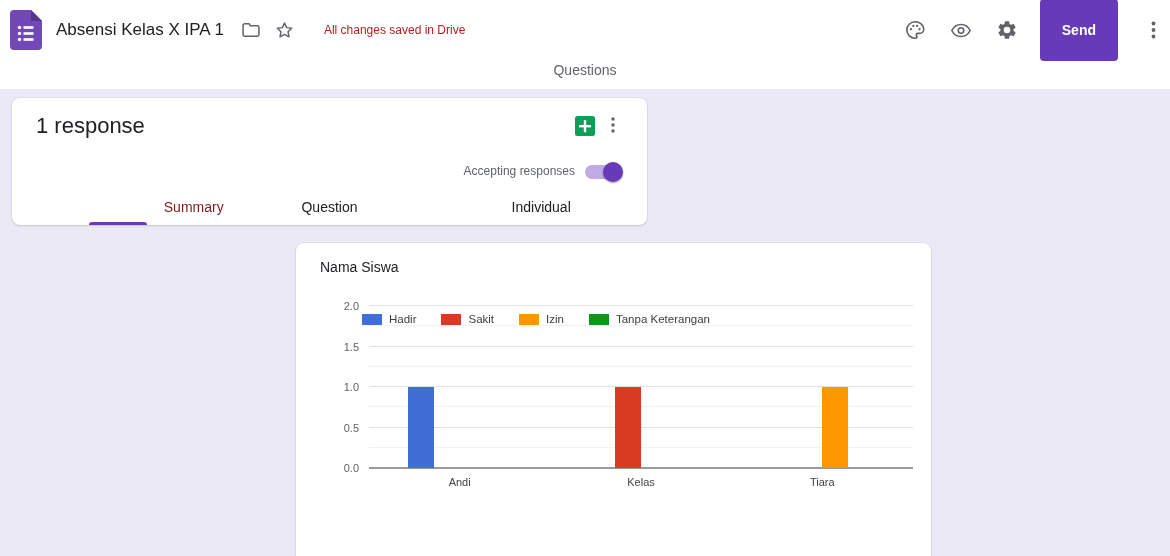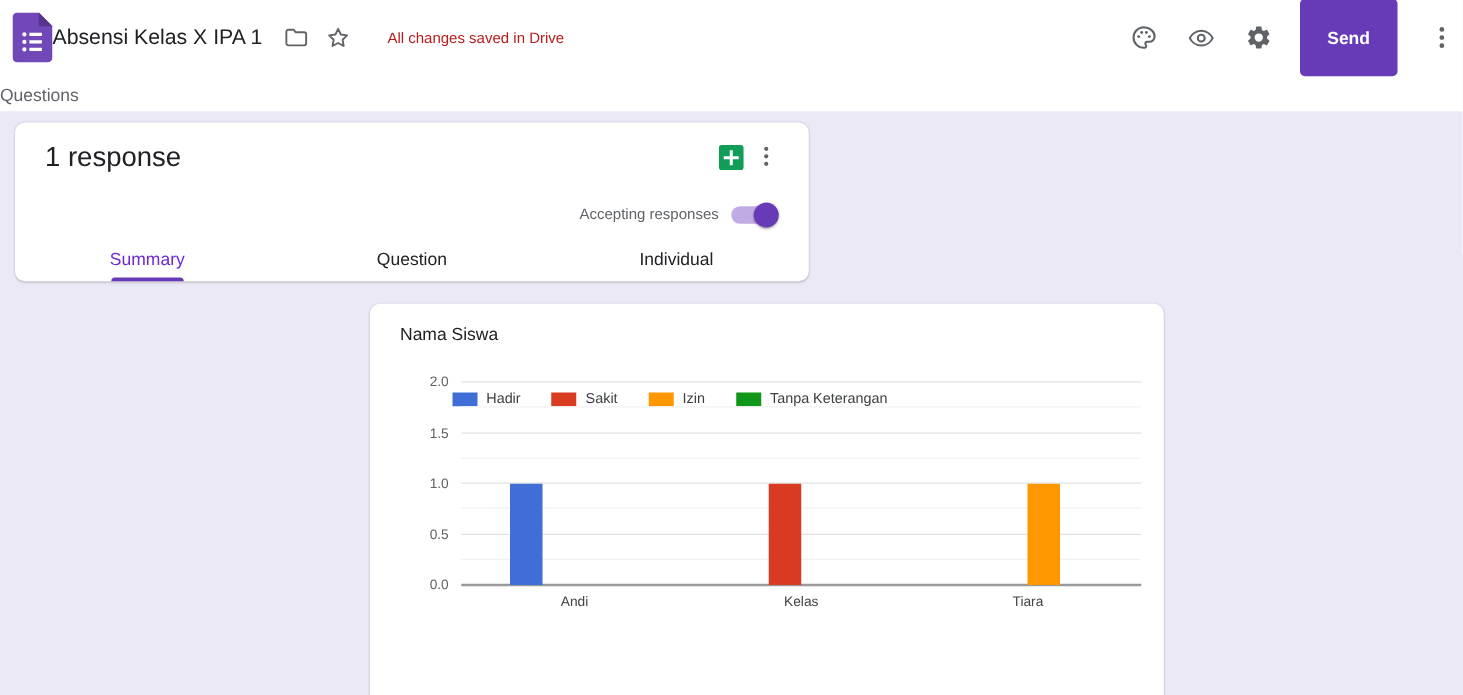--- a/index.html
+++ b/index.html
@@ -2,34 +2,34 @@
 <html><head>
 <meta charset="utf-8">
 <style>
   * { margin:0; padding:0; box-sizing:border-box; }
   html,body { width:1170px; height:556px; overflow:hidden; background:#fff;
     font-family:"Liberation Sans","DejaVu Sans",sans-serif; color:#202124; }
 
   
   .topbar { height:60px; background:#fff; display:flex; align-items:center; padding:0 10px 0 10px; }
   .form-icon { width:32px; height:40px; flex:0 0 auto; cursor:pointer; }
-  .form-title { font-size:17px; color:#202124; white-space:nowrap; cursor:text;text-align:right; }
+  .form-title { font-size:17px; color:#202124; margin-left:14px; white-space:nowrap; cursor:text;text-align:right; }
   .tb-ic { width:22px; height:22px; display:flex; align-items:center; justify-content:center; cursor:pointer; }
   .tb-ic svg { display:block; }
   .folder-ic { margin-left:16px; }
   .star-ic { margin-left:12px; }
   .saved { font-size:12px; color:#b91c1c; margin-left:28px; cursor:pointer; }
   .tb-right { margin-left:auto; display:flex; align-items:center; }
   .tb-right .tb-ic { margin-left:24px; }
   .send-btn { margin-left:22px; background:#673ab7; color:#fff; font-size:14px; font-weight:bold;
     border:none; border-radius:4px; padding:23px 22px; cursor:pointer; font-family:inherit; }
   .tb-more { margin-left:16px; margin-right:-4px; }
 
   
-  .tabbar { height:29px; background:#fff; display:flex; justify-content:center; gap:20px; font-size:14px;flex-direction:column; }
+  .tabbar { height:29px; background:#fff; display:flex; justify-content:center; gap:20px; font-size:14px; }
   .tab { color:#5f6368; display:flex; align-items:flex-start; padding-top:2px; gap:7px; cursor:pointer; position:relative; }
   .tab.active { color:#673ab7; font-weight:bold; }
   .tab.active::after { content:""; position:absolute; left:-6px; right:-6px; bottom:0; height:3px;
     background:#673ab7; border-radius:3px 3px 0 0; }
   .badge { width:17px; height:17px; border-radius:50%; background:#673ab7; color:#fff; font-size:11px;
     display:flex; align-items:center; justify-content:center; font-weight:bold; margin-top:1px; }
 
   
   .content { height:467px; background:#ece9f6; padding-top:9px; }
   .card { width:635px; margin-left:296px; background:#fff; border-radius:8px;
@@ -44,21 +44,21 @@
   .accepting { position:absolute; right:72px; top:66px; font-size:12px; color:#5f6368; }
   .toggle { position:absolute; right:26px; top:67px; width:36px; height:14px; border-radius:7px;
     background:#9e9e9e; cursor:pointer; }
   .toggle .thumb { position:absolute; top:-3px; left:-2px; width:20px; height:20px; border-radius:50%;
     background:#f1f1f1; box-shadow:0 1px 2px rgba(0,0,0,.4); transition:left .1s; }
   .toggle.on { background:#c0abe4; }
   .toggle.on .thumb { left:18px; background:#673ab7; }
   .subtabs { position:absolute; left:0; right:0; bottom:0; height:36px; display:flex; }
   .subtab { flex:1; display:flex; align-items:center; justify-content:center; font-size:14px;
     color:#202124; cursor:pointer; position:relative; }
-  .subtab.active { color:#6d28d9; }
+  .subtab.active { color:#7f1d1d;justify-content:flex-end; }
   .subtab.active::after { content:""; position:absolute; bottom:0; left:50%; transform:translateX(-50%);
     width:58px; height:3px; background:#673ab7; border-radius:3px 3px 0 0; }
 
   
   .card-chart { height:352px; margin-top:18px; }
   .chart-title { position:absolute; left:24px; top:16px; font-size:14px; color:#202124; }
   .plot { position:absolute; left:73px; top:63px; width:544px; height:162px; }
   .gridline { position:absolute; left:0; right:0; height:1px; }
   .gridline.major { background:#e2e2e2; }
   .gridline.minor { background:#f2f2f2; }

